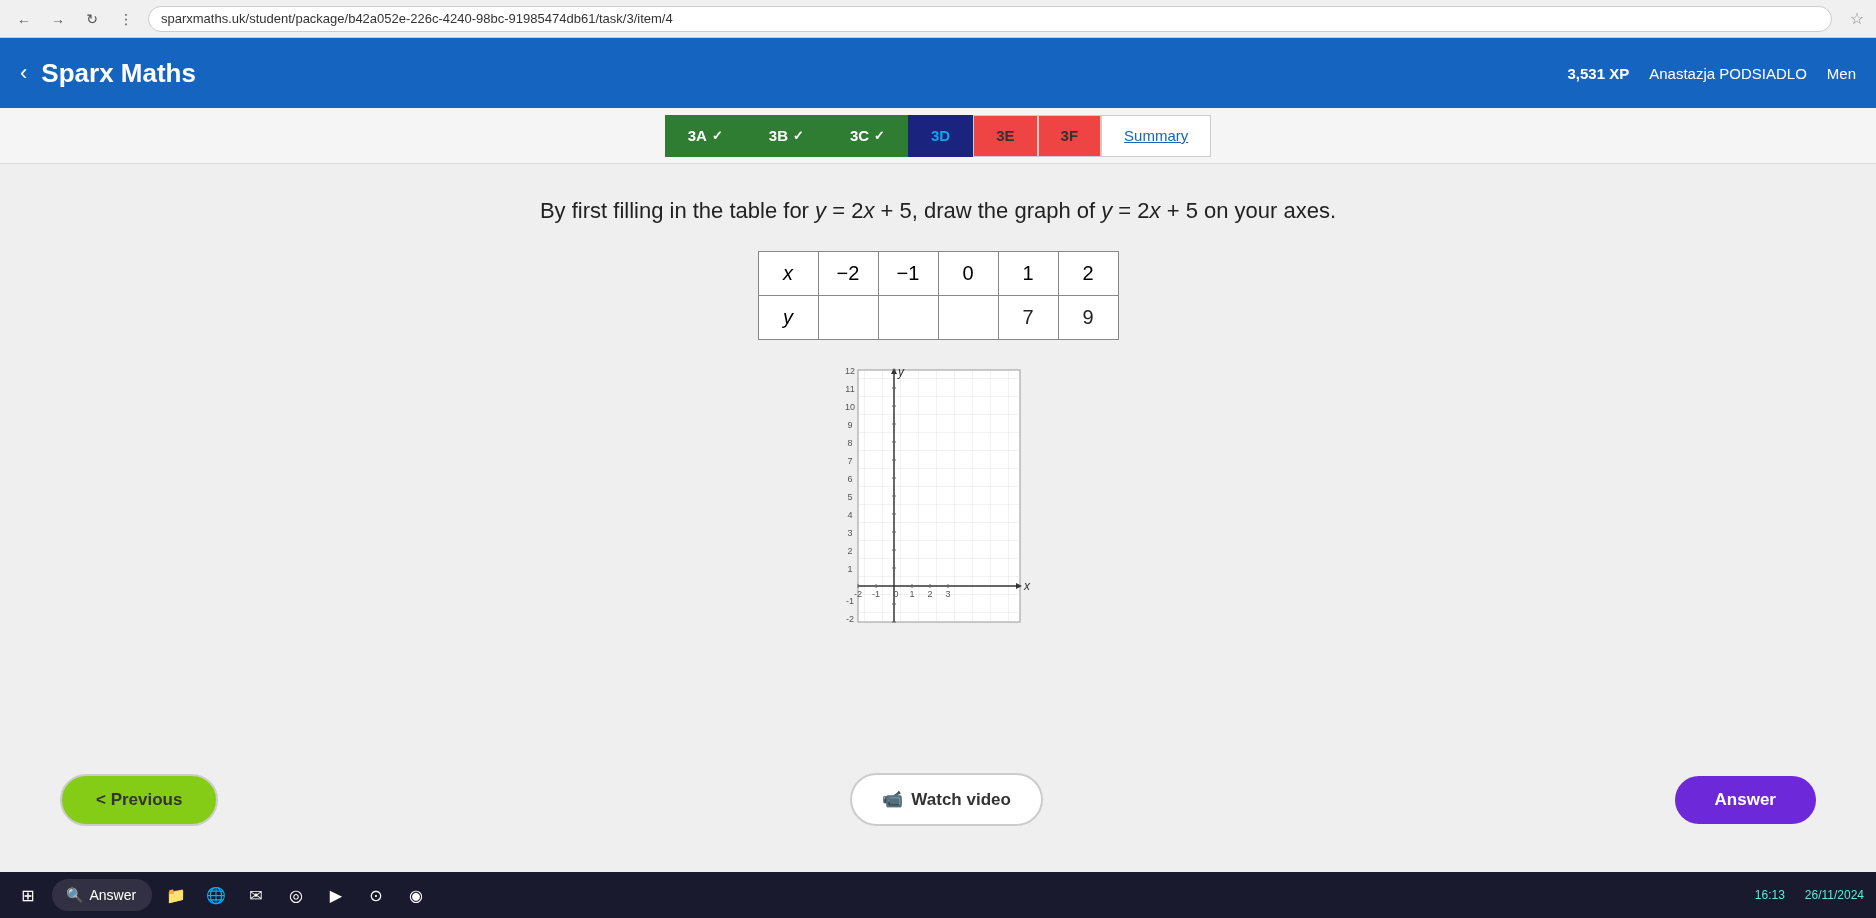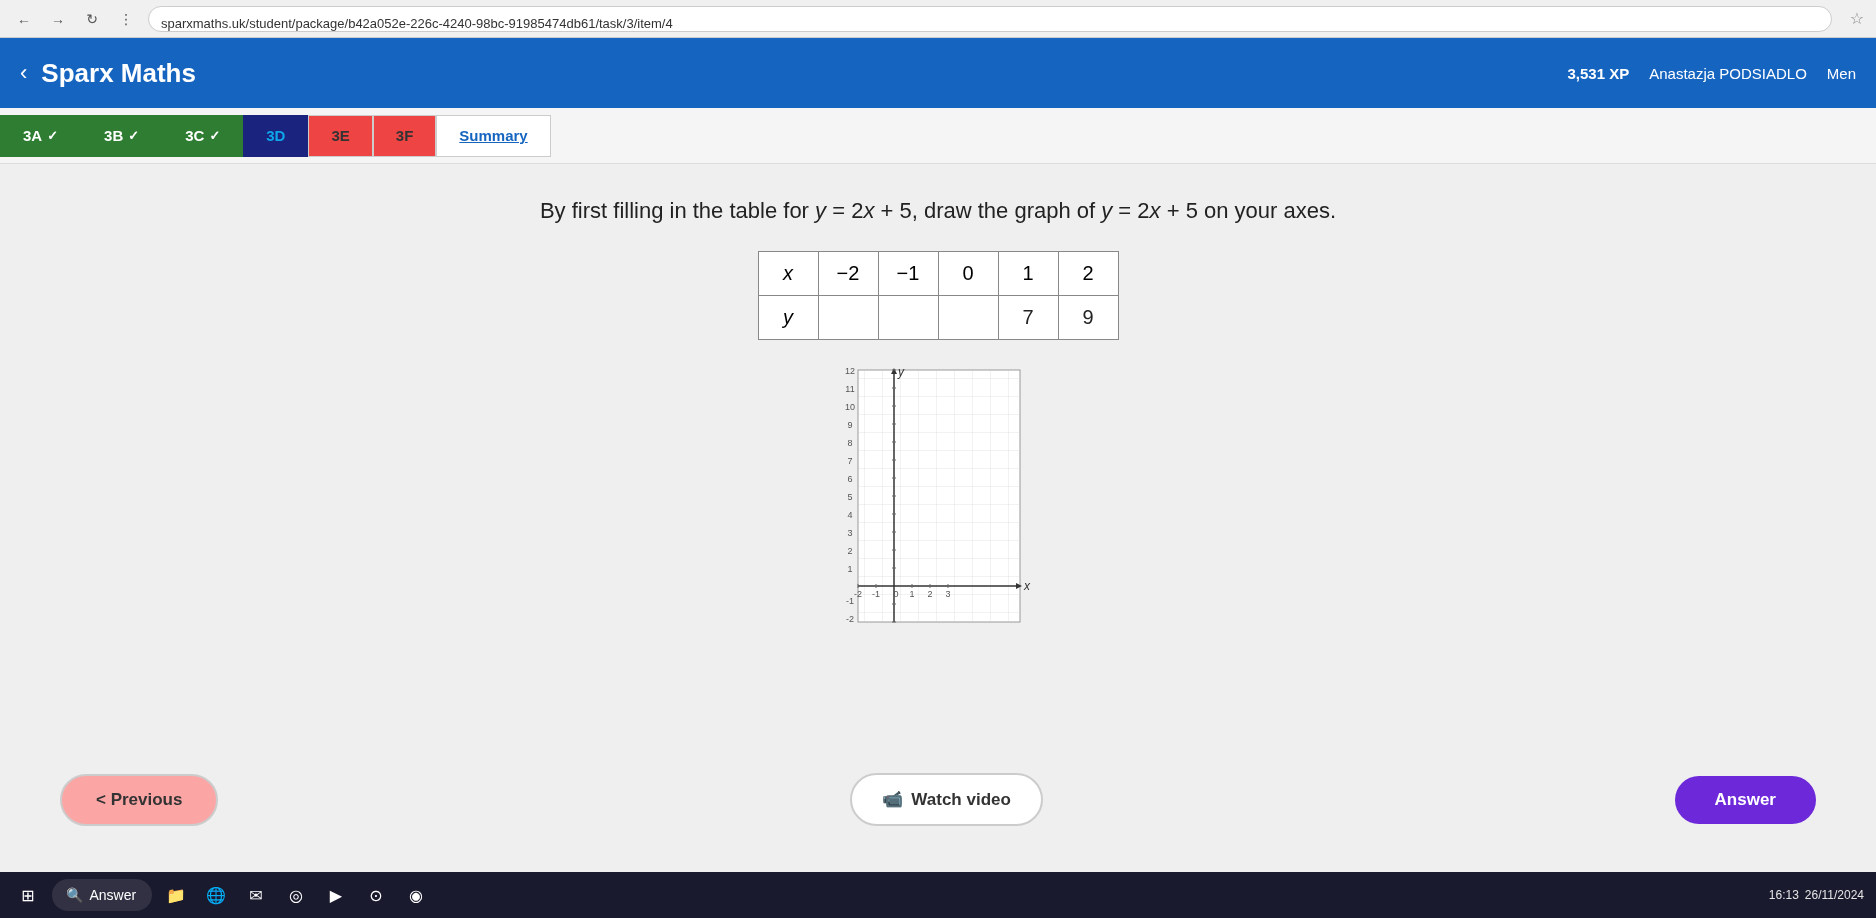--- a/index.html
+++ b/index.html
@@ -16,21 +16,21 @@
       border-bottom: 1px solid #ccc;
     }
     .browser-nav-btn {
       width: 24px; height: 24px;
       display: flex; align-items: center; justify-content: center;
       font-size: 14px; color: #555; cursor: pointer; border-radius: 50%;
     }
     .url-bar {
       flex: 1; height: 26px;
       background: white; border: 1px solid #ccc; border-radius: 13px;
-      display: flex; align-items: flex-end; padding: 0 12px;
+      display: flex; align-items: center; padding: 0 12px;
       font-size: 13px; color: #333;
     }
     .star-icon { margin-left: 8px; color: #888; font-size: 16px; }
 
     
     .header {
       background: #1565c0;
       height: 70px;
       display: flex;
       align-items: center;
@@ -50,20 +50,21 @@
     .xp-badge { font-size: 15px; font-weight: 600; }
     .user-name { font-size: 15px; }
     .menu-text { font-size: 15px; cursor: pointer; }
 
     
     .tabs-bar {
       background: #f5f5f5;
       height: 56px;
       display: flex;
       align-items: center;
+      justify-content: center;
       gap: 0;
       border-bottom: 1px solid #ddd;
     }
     .tab {
       height: 42px;
       display: flex; align-items: center; justify-content: center;
       padding: 0 22px;
       font-size: 15px; font-weight: 600;
       cursor: pointer;
       border: 1px solid #ccc;
@@ -73,21 +74,21 @@
       background: #2e7d32; color: white; border-color: #2e7d32;
     }
     .tab-active {
       background: #1a237e; color: #0ea5e9; border-color: #1a237e;
     }
     .tab-inactive {
       background: #ef4444; color: #333; border-color: #ccc;
     }
     .tab-summary {
       background: white; color: #1565c0; border-color: #ccc;
-      font-weight: 700; text-decoration: underline;
+      font-weight: 400; text-decoration: underline;
     }
     .check-mark { margin-left: 5px; font-size: 13px; }
 
     
     .main-content {
       background: #efefef;
       flex: 1;
       display: flex;
       flex-direction: column;
       align-items: center;
@@ -131,21 +132,21 @@
     .footer-area {
       position: absolute;
       bottom: 46px;
       left: 0; right: 0;
       display: flex;
       align-items: center;
       justify-content: space-between;
       padding: 0 60px;
     }
     .btn-previous {
-      background: #fca5a5; color: #333;
+      background: #84cc16; color: #333;
       border: 2px solid #ccc; border-radius: 30px;
       padding: 14px 34px;
       font-size: 17px; font-weight: 600;
       cursor: pointer;
     }
     .btn-watch-video {
       background: white; color: #333;
       border: 2px solid #ccc; border-radius: 30px;
       padding: 14px 30px;
       font-size: 17px; font-weight: 600;
@@ -182,21 +183,21 @@
       border-radius: 20px;
       height: 32px;
       display: flex; align-items: center;
       padding: 0 14px;
       color: white; font-size: 14px;
       cursor: pointer; gap: 6px;
       min-width: 100px;
     }
     .taskbar-right {
       margin-left: auto;
-      display: flex; align-items: center; gap: 6px; color: #e5e5e5;
+      display: flex; align-items: center; gap: 20px; color: #5eead4;
       font-size: 12px;
     }
 
     
     .graph-svg-wrapper {
       display: flex;
       flex-direction: column;
       align-items: center;
     }
   </style>

